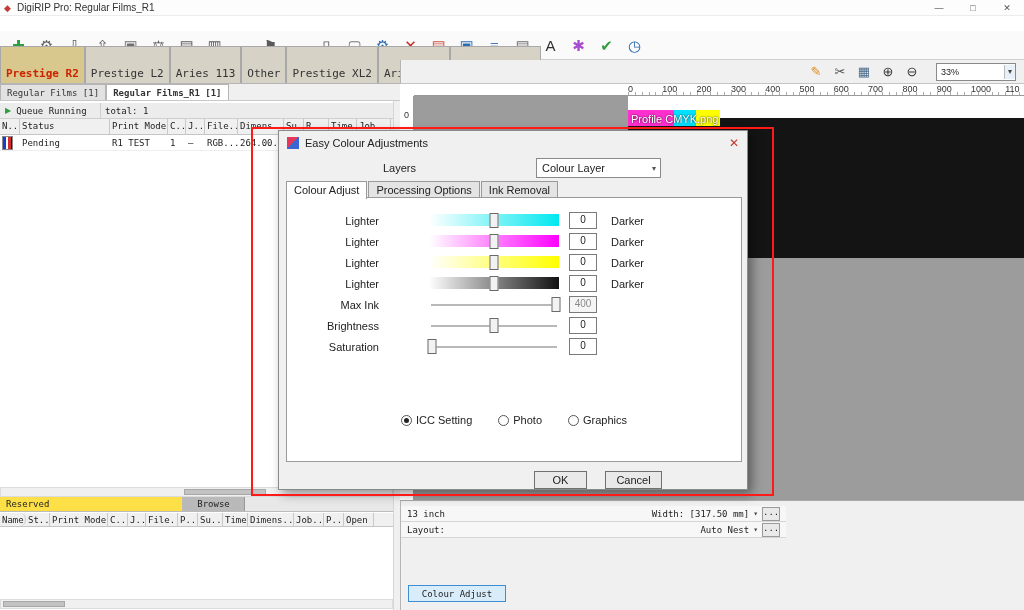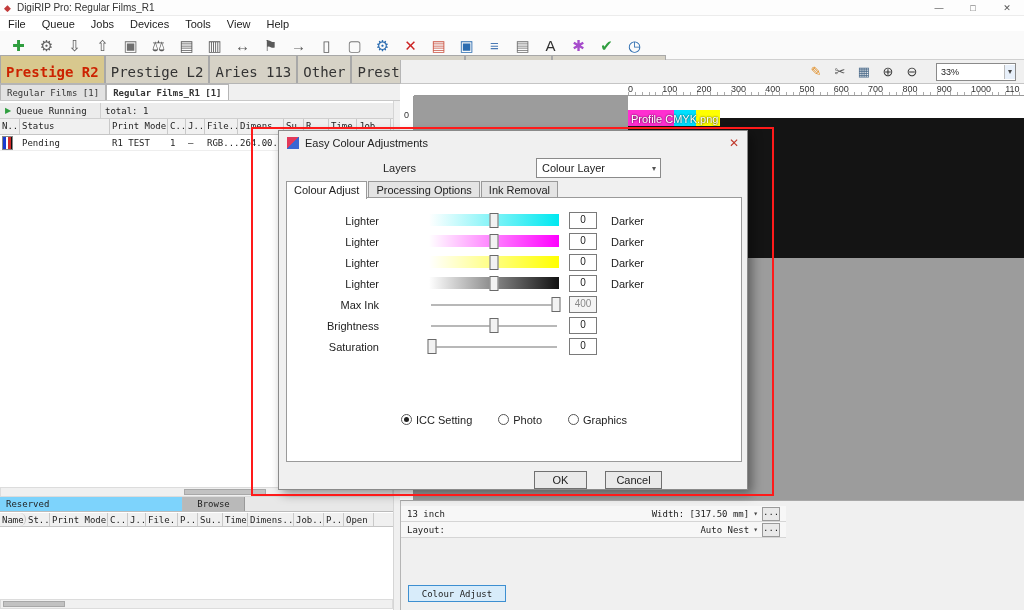--- a/index.html
+++ b/index.html
@@ -20,21 +20,21 @@
   
   .toolbar{left:0;top:31px;width:1024px;height:29px;background:#fafafa;border-bottom:1px solid #d0d0d0;display:flex;align-items:center;padding-left:6px;gap:3px;}
   .tool-btn{width:25px;height:24px;display:flex;align-items:center;justify-content:center;flex:none;}
   .tool-glyph{font-size:15px;line-height:1;}
 
   
   .left-bg{left:0;top:101px;width:393px;height:509px;background:#ffffff;}
   .vscroll-left{left:393px;top:101px;width:7px;height:509px;background:#f0f0f0;border-left:1px solid #d5d5d5;}
 
   .ptabs{left:0;top:60px;width:400px;height:24px;background:#ececec;border-bottom:1px solid #b5b5b5;display:flex;align-items:flex-end;}
-  .ptab{font-family:"DejaVu Sans Mono",monospace;font-size:14px;padding:8px 5px 3px;background:#d6d2c6;border:1px solid #a8a8a8;border-bottom:none;color:#333;white-space:nowrap;}
+  .ptab{font-family:"DejaVu Sans Mono",monospace;font-size:11px;padding:20px 5px 3px;background:#d6d2c6;border:1px solid #a8a8a8;border-bottom:none;color:#333;white-space:nowrap;}
   .ptab.on{background:#d8c88e;color:#cc2200;font-weight:bold;}
 
   .qtabs{left:0;top:84px;width:400px;height:17px;background:#f0f0f0;border-bottom:1px solid #c8c8c8;display:flex;align-items:flex-end;}
   .qtab{font-family:"DejaVu Sans Mono",monospace;font-size:9px;padding:3px 6px 2px;background:#e2e2e2;border:1px solid #b5b5b5;border-bottom:none;color:#333;white-space:nowrap;}
   .qtab.on{background:#ffffff;font-weight:bold;}
 
   .qstatus{left:0;top:103px;width:393px;height:16px;background:#ececec;border-bottom:1px solid #cfcfcf;display:flex;align-items:center;}
   .qstatus::after{content:"";position:absolute;left:100px;top:0;bottom:0;border-left:1px solid #cfcfcf;}
   .qstatus-icon{margin:0 5px;font-size:8px;color:#2f9e3f;}
   .q-label{font-family:"DejaVu Sans Mono",monospace;font-size:9px;}
@@ -43,21 +43,21 @@
   .thead{display:flex;background:#f0f0f0;border-bottom:1px solid #c5c5c5;align-items:stretch;}
   .th{font-family:"DejaVu Sans Mono",monospace;font-size:9px;padding:2px 2px;border-right:1px solid #c9c9c9;color:#222;overflow:hidden;white-space:nowrap;box-sizing:border-box;flex:none;}
   .tr{display:flex;align-items:center;background:#fff;}
   .td{font-family:"DejaVu Sans Mono",monospace;font-size:9px;padding:0 2px;box-sizing:border-box;overflow:hidden;white-space:nowrap;flex:none;}
   .swatch{display:inline-block;width:9px;height:12px;vertical-align:middle;background:linear-gradient(90deg,#1a3bd1 0 3px,#ffffff 3px 5px,#d12a2a 5px 8px,#111 8px 9px);border:1px solid #888;}
 
   .hscroll{background:#f0f0f0;border:1px solid #dcdcdc;}
   .hthumb{position:absolute;top:1px;bottom:1px;background:#c2c2c2;border:1px solid #a8a8a8;}
 
   .browsebar{left:0;top:497px;width:393px;height:15px;background:#e8e8e8;border-bottom:1px solid #bbb;display:flex;}
-  .reserved-seg{width:183px;background:#7dd3fc;border-right:1px solid #bbb;font-family:"DejaVu Sans Mono",monospace;font-size:9px;padding:2px 6px;box-sizing:border-box;}
+  .reserved-seg{width:183px;background:#fde047;border-right:1px solid #bbb;font-family:"DejaVu Sans Mono",monospace;font-size:9px;padding:2px 6px;box-sizing:border-box;}
   .browse-seg{width:62px;background:#b9b9b9;border-right:1px solid #999;font-family:"DejaVu Sans Mono",monospace;font-size:9px;text-align:center;padding:2px 0;box-sizing:border-box;color:#222;}
 
   
   .view-toolbar{left:400px;top:60px;width:624px;height:24px;background:#f0f0f0;border-bottom:1px solid #c5c5c5;border-left:1px solid #b5b5b5;display:flex;align-items:center;justify-content:flex-end;padding-right:8px;gap:4px;}
   .vt-icons{display:flex;gap:4px;margin-right:10px;}
   .vt-icon{width:20px;text-align:center;font-size:13px;line-height:1;}
   .zoom-combo{width:74px;height:16px;background:#fff;border:1px solid #8a8a8a;display:flex;align-items:center;font-size:9px;padding-left:4px;}
   .zoom-arrow{margin-left:auto;border-left:1px solid #bbb;padding:0 3px;font-size:8px;color:#444;background:#e8f0fa;line-height:14px;}
 
   .hruler{left:414px;top:84px;width:610px;height:12px;background:#fff;border-bottom:1px solid #999;overflow:hidden;font-size:9px;color:#333;
@@ -98,21 +98,21 @@
   .srow{display:flex;align-items:center;height:21px;}
   .slabel{width:92px;text-align:right;font-size:11px;flex:none;}
   .strack{position:relative;width:130px;height:15px;margin-left:50px;flex:none;}
   .groove{position:absolute;left:2px;right:2px;top:7px;height:2px;background:#b8b8b8;}
   .sbar{position:absolute;left:0;right:0;top:1px;bottom:2px;}
   .sthumb{position:absolute;top:0;width:9px;height:15px;background:#f2f2f2;border:1px solid #6a6a6a;box-sizing:border-box;transform:translateX(-50%);z-index:2;}
   .svalue{width:26px;height:15px;margin-left:10px;background:#fff;border:1px solid #7a7a7a;font-size:10px;text-align:center;line-height:14px;flex:none;color:#222;}
   .muted .svalue{color:#8a8a8a;background:#f5f5f5;}
   .srlabel{margin-left:14px;font-size:11px;white-space:nowrap;}
   .radios{position:absolute;left:114px;top:216px;display:flex;gap:26px;align-items:center;}
-  .radio{display:flex;gap:4px;}
+  .radio{display:flex;align-items:center;gap:4px;}
   .radio-circle{width:11px;height:11px;border:1px solid #555;border-radius:50%;background:#fff;position:relative;box-sizing:border-box;flex:none;}
   .radio.on .radio-circle::after{content:"";position:absolute;left:2px;top:2px;width:5px;height:5px;border-radius:50%;background:#222;}
   .dlg-btn{position:absolute;height:18px;background:#e9e9e9;border:1px solid #707070;font-size:11px;display:flex;align-items:center;justify-content:center;box-sizing:border-box;}
 
   .red-rect{left:251px;top:127px;width:523px;height:369px;border:2px solid #ff1a1a;z-index:60;pointer-events:none;background:transparent;}
 </style>
 </head>
 <body>
 
 <div id="app">
@@ -120,29 +120,20 @@
   <div class="abs titlebar">
     <span class="app-icon">◆</span>
     <span class="title-text">DigiRIP Pro: Regular Films_R1</span>
     <span class="win-btns">
       <span class="win-btn">—</span>
       <span class="win-btn">□</span>
       <span class="win-btn">✕</span>
     </span>
   </div>
 
-  <div class="abs menubar">
-      <span class="menu-item">File</span>
-      <span class="menu-item">Queue</span>
-      <span class="menu-item">Jobs</span>
-      <span class="menu-item">Devices</span>
-      <span class="menu-item">Tools</span>
-      <span class="menu-item">View</span>
-      <span class="menu-item">Help</span>
-    </div>
 
   <div class="abs toolbar">
       <span class="tool-btn">
       <span class="tool-glyph" style="color: rgb(47, 158, 63);">✚</span>
     </span>
       <span class="tool-btn">
       <span class="tool-glyph" style="color: rgb(95, 95, 95);">⚙</span>
     </span>
       <span class="tool-btn">
       <span class="tool-glyph" style="color: rgb(95, 95, 95);">⇩</span>

